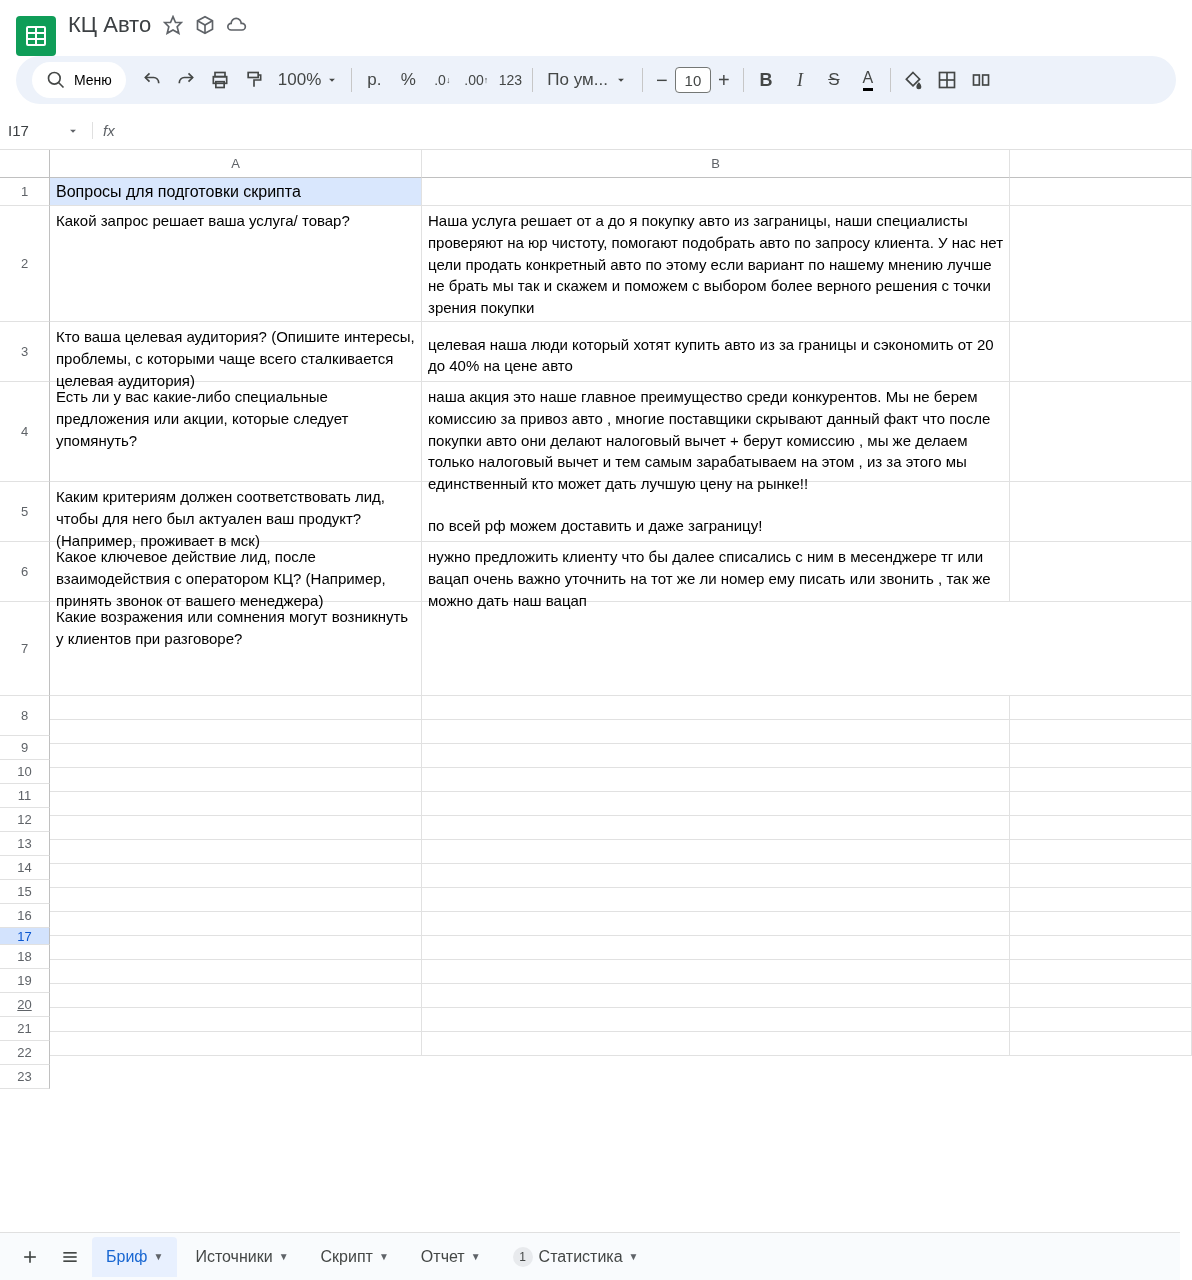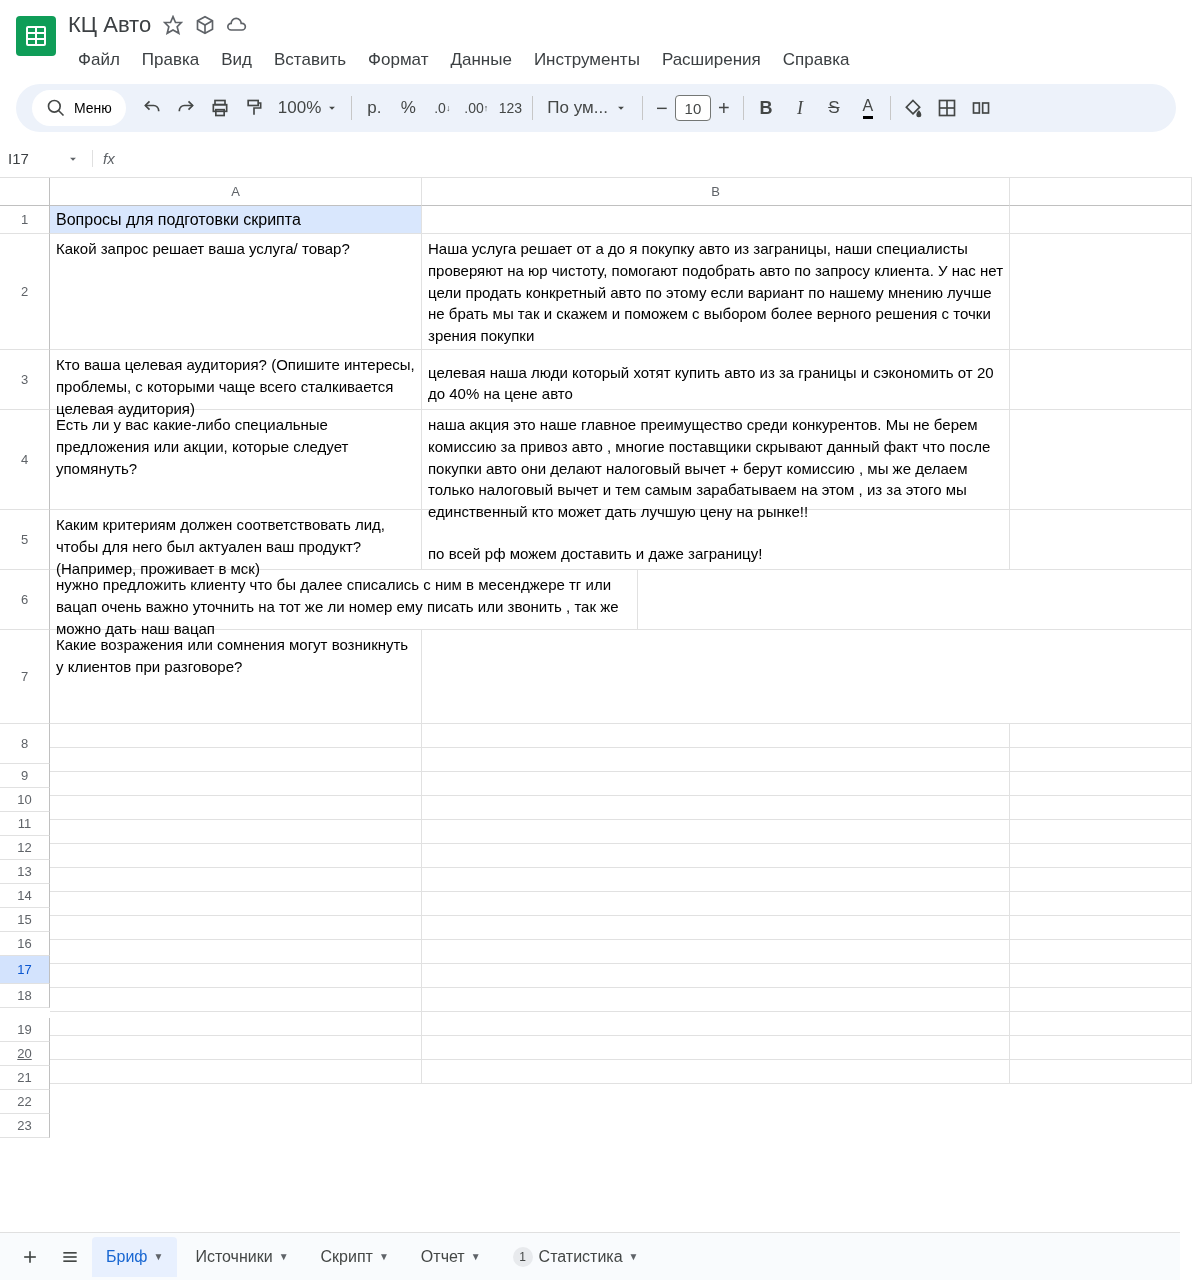--- a/index.html
+++ b/index.html
@@ -84,31 +84,20 @@
             <path d="M3 7l9 5 9-5"></path>
             <path d="M12 12v10"></path>
           </svg>
         </span>
       <span class="title-icon">
           <svg class="ico" viewBox="0 0 24 24" fill="none" stroke="#5f6368" stroke-width="2">
             <path d="M18 10h-1a6 6 0 00-12 0 4 4 0 000 8h13a4 4 0 000-8z"></path>
           </svg>
         </span>
     </div>
-    <div class="menu-bar" id="menu-bar">
-        <div class="menu-item">Файл</div>
-        <div class="menu-item">Правка</div>
-        <div class="menu-item">Вид</div>
-        <div class="menu-item">Вставить</div>
-        <div class="menu-item">Формат</div>
-        <div class="menu-item">Данные</div>
-        <div class="menu-item">Инструменты</div>
-        <div class="menu-item">Расширения</div>
-        <div class="menu-item">Справка</div>
-      </div>
   </div>
 </div>
 
 <div class="toolbar">
   <div class="search-btn">
     <svg class="ico" viewBox="0 0 24 24" fill="none" stroke="#444746" stroke-width="2">
         <circle cx="10" cy="10" r="7"></circle>
         <line x1="21" y1="21" x2="15" y2="15"></line>
       </svg>
     <span>Меню</span>
@@ -215,23 +204,23 @@
       <div class="row-num" style="height: 94px;">7</div>
       <div class="row-num" style="height: 40px;">8</div>
       <div class="row-num" style="height: 24px;">9</div>
       <div class="row-num" style="height: 24px;">10</div>
       <div class="row-num" style="height: 24px;">11</div>
       <div class="row-num" style="height: 24px;">12</div>
       <div class="row-num" style="height: 24px;">13</div>
       <div class="row-num" style="height: 24px;">14</div>
       <div class="row-num" style="height: 24px;">15</div>
       <div class="row-num" style="height: 24px;">16</div>
-      <div class="row-num selected" style="height: 28px;">17</div>
+      <div class="row-num selected" style="height: 17px;">17</div>
       <div class="row-num" style="height: 24px;">18</div>
-      <div class="row-num" style="height: 24px; margin-top: 10px;">19</div>
+      <div class="row-num" style="height: 24px;">19</div>
       <div class="row-num" style="height: 24px; text-decoration: underline;">20</div>
       <div class="row-num" style="height: 24px;">21</div>
       <div class="row-num" style="height: 24px;">22</div>
       <div class="row-num" style="height: 24px;">23</div>
     </div>
   <div class="cols">
     <div class="col-headers">
       <div class="col-head col-A">A</div>
       <div class="col-head col-B">B</div>
       <div class="col-head col-C"></div>
@@ -256,20 +245,21 @@
           <div class="cell col-A">Есть ли у вас какие-либо специальные предложения или акции, которые следует упомянуть?</div>
           <div class="cell col-B">наша акция это наше главное преимущество среди конкурентов. Мы не берем комиссию за привоз авто , многие поставщики скрывают данный факт что после покупки авто они делают налоговый вычет + берут комиссию , мы же делаем только налоговый вычет и тем самым зарабатываем на этом , из за этого мы единственный кто может дать лучшую цену на рынке!!</div>
           <div class="cell col-C"></div>
         </div>
         <div class="data-row" style="height: 60px;">
           <div class="cell col-A">Каким критериям должен соответствовать лид, чтобы для него был актуален ваш продукт? (Например, проживает в мск)</div>
           <div class="cell col-B valign-bottom">по всей рф можем доставить и даже заграницу!</div>
           <div class="cell col-C"></div>
         </div>
         <div class="data-row" style="height: 60px;">
+          <div class="cell col-A">Какое ключевое действие лид, после взаимодействия с оператором КЦ? (Например, принять звонок от вашего менеджера)</div>
           <div class="cell col-B">нужно предложить клиенту что бы далее списались с ним в месенджере тг или вацап очень важно уточнить на тот же ли номер ему писать или звонить , так же можно дать наш вацап</div>
           <div class="cell col-C"></div>
         </div>
         <div class="data-row" style="height: 94px;">
           <div class="cell col-A">Какие возражения или сомнения могут возникнуть у клиентов при разговоре?</div>
           <div class="cell col-C"></div>
         </div>
         <div class="data-row" style="height: 24px;">
           <div class="cell col-A"></div>
           <div class="cell col-B"></div>

